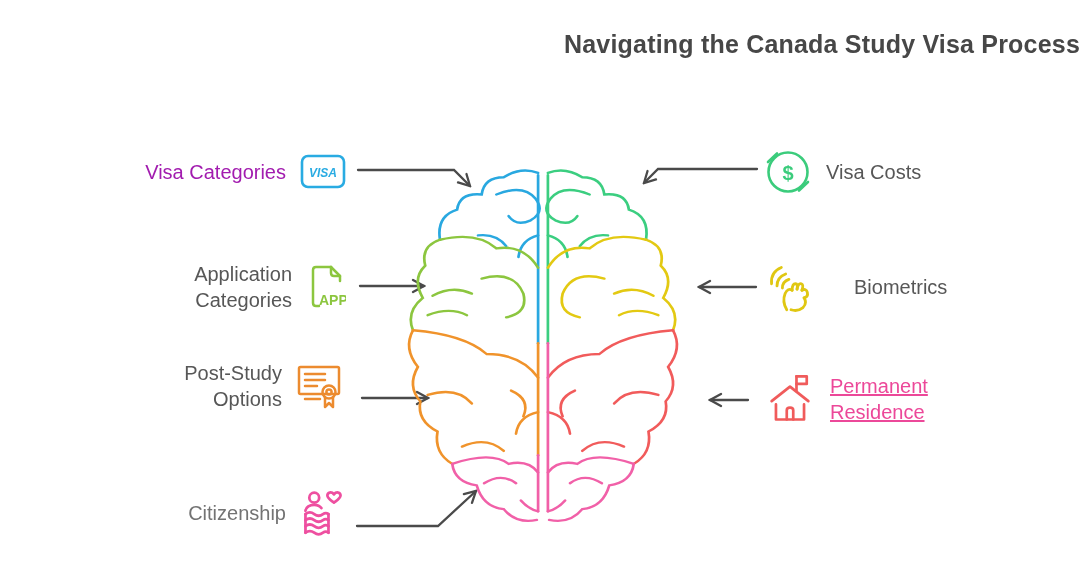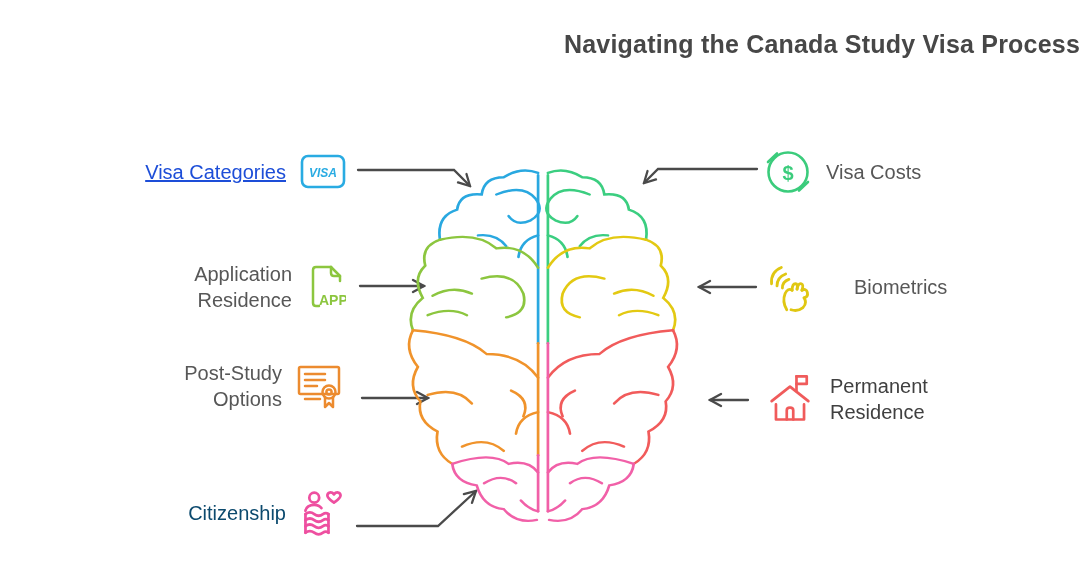--- a/index.html
+++ b/index.html
@@ -108,29 +108,29 @@
         <path d="M224,308 Q222,325 204,328 Q199,348 182,350 Q172,364 155,360"></path>
         <path d="M224,308 Q192,296 178,308 Q162,304 154,316"></path>
         <path d="M198,326 Q184,316 172,326"></path>
         <path d="M154,196 V352"></path>
         <path d="M154,352 Q162,350 168,342"></path>
       </g>
     </g>
   </svg>
 
   <div class="row left" style="top:150px;height:44px;">
-    <span class="lbl" style="color: #1d4ed8; text-decoration: underline;">Visa Categories</span>
+    <span class="lbl" style="color: #a21caf;">Visa Categories</span>
     <svg class="ico" width="46" height="36" viewBox="0 0 46 36">
       <rect x="2" y="2" width="42" height="31" rx="6" fill="none" stroke-width="2.6" stroke="#29abe2"></rect>
       <text x="23" y="22.5" text-anchor="middle" font-size="12" font-weight="bold" font-style="italic" font-family="Liberation Sans, sans-serif" fill="#29abe2">VISA</text>
     </svg>
   </div>
 
   <div class="row left" style="top:258px;height:58px;">
-    <span class="lbl wrap" style="color: rgb(87, 87, 87);">Application Residence</span>
+    <span class="lbl wrap" style="color: rgb(87, 87, 87);">Application Categories</span>
     <svg class="ico" width="40" height="48" viewBox="0 0 40 48">
       <g fill="none" stroke-width="2.5" stroke-linecap="round" stroke-linejoin="round" stroke="#8cc63f">
         <path d="M25,4 H10 Q7,4 7,7 V40 Q7,43 10,43 H13"></path>
         <path d="M25,4 L34,13 V18"></path>
         <path d="M25,4 V10 Q25,13 28,13 H34"></path>
       </g>
       <text x="13" y="42" font-size="14" font-weight="bold" font-family="Liberation Sans, sans-serif" fill="#8cc63f">APP</text>
     </svg>
   </div>
 
@@ -144,21 +144,21 @@
           <path d="M9,25 H21"></path>
         <path d="M9,38 H24"></path>
         <circle cx="33" cy="31" r="6.5"></circle>
         <circle cx="33" cy="31" r="2.6"></circle>
         <path d="M29,36 V46 L33,42 L37,46 V36"></path>
       </g>
     </svg>
   </div>
 
   <div class="row left" style="top:487px;height:52px;">
-    <span class="lbl" style="color: #0c4a6e; margin-left: 28px;">Citizenship</span>
+    <span class="lbl" style="color: #737373; margin-left: 28px;">Citizenship</span>
     <svg class="ico" width="46" height="52" viewBox="0 0 42 46">
       <g fill="none" stroke-width="2.5" stroke-linecap="round" stroke-linejoin="round" stroke="#ee4fa0">
         <circle cx="13" cy="9" r="4.5"></circle>
         <path d="M5,21 Q6,15.5 13,15.5 Q17.5,15.5 19.5,18.5"></path>
         <path d="M31,6 C28.8,3.2 25,4 25,7 C25,9.4 27.6,11 31,13.6 C34.4,11 37,9.4 37,7 C37,4 33.2,3.2 31,6 Z"></path>
         <path d="M5,24 V41"></path>
         <path d="M5,24 Q9,21 13,24 Q17,27 21,24 Q23.5,22.2 26,24"></path>
         <path d="M5,29.5 Q9,26.5 13,29.5 Q17,32.5 21,29.5 Q23.5,27.7 26,29.5"></path>
         <path d="M5,35 Q9,32 13,35 Q17,38 21,35 Q23.5,33.2 26,35"></path>
         <path d="M5,41 Q9,38 13,41 Q17,44 21,41 Q23.5,39.2 26,41"></path>
@@ -198,16 +198,16 @@
   <div class="row right" style="top:370px;height:58px;">
     <svg class="ico" width="52" height="54" viewBox="0 0 48 50">
       <g fill="none" stroke-width="2.5" stroke-linecap="round" stroke-linejoin="round" stroke="#f05b5b">
         <path d="M7,27 L24,13.5 L41,27"></path>
         <path d="M30,17.5 V4"></path>
         <path d="M30,4 H39.5 V11 H30"></path>
         <path d="M11,30 V44 H37 V30"></path>
         <path d="M21,44 V35.5 Q21,33 24,33 Q27,33 27,35.5 V44"></path>
       </g>
     </svg>
-    <span class="lbl wrap" style="color: #404040;">Permanent Residence</span>
+    <span class="lbl wrap" style="color: #ec4899; text-decoration: underline;">Permanent Residence</span>
   </div>
 
 </div>
 
 </body></html>

